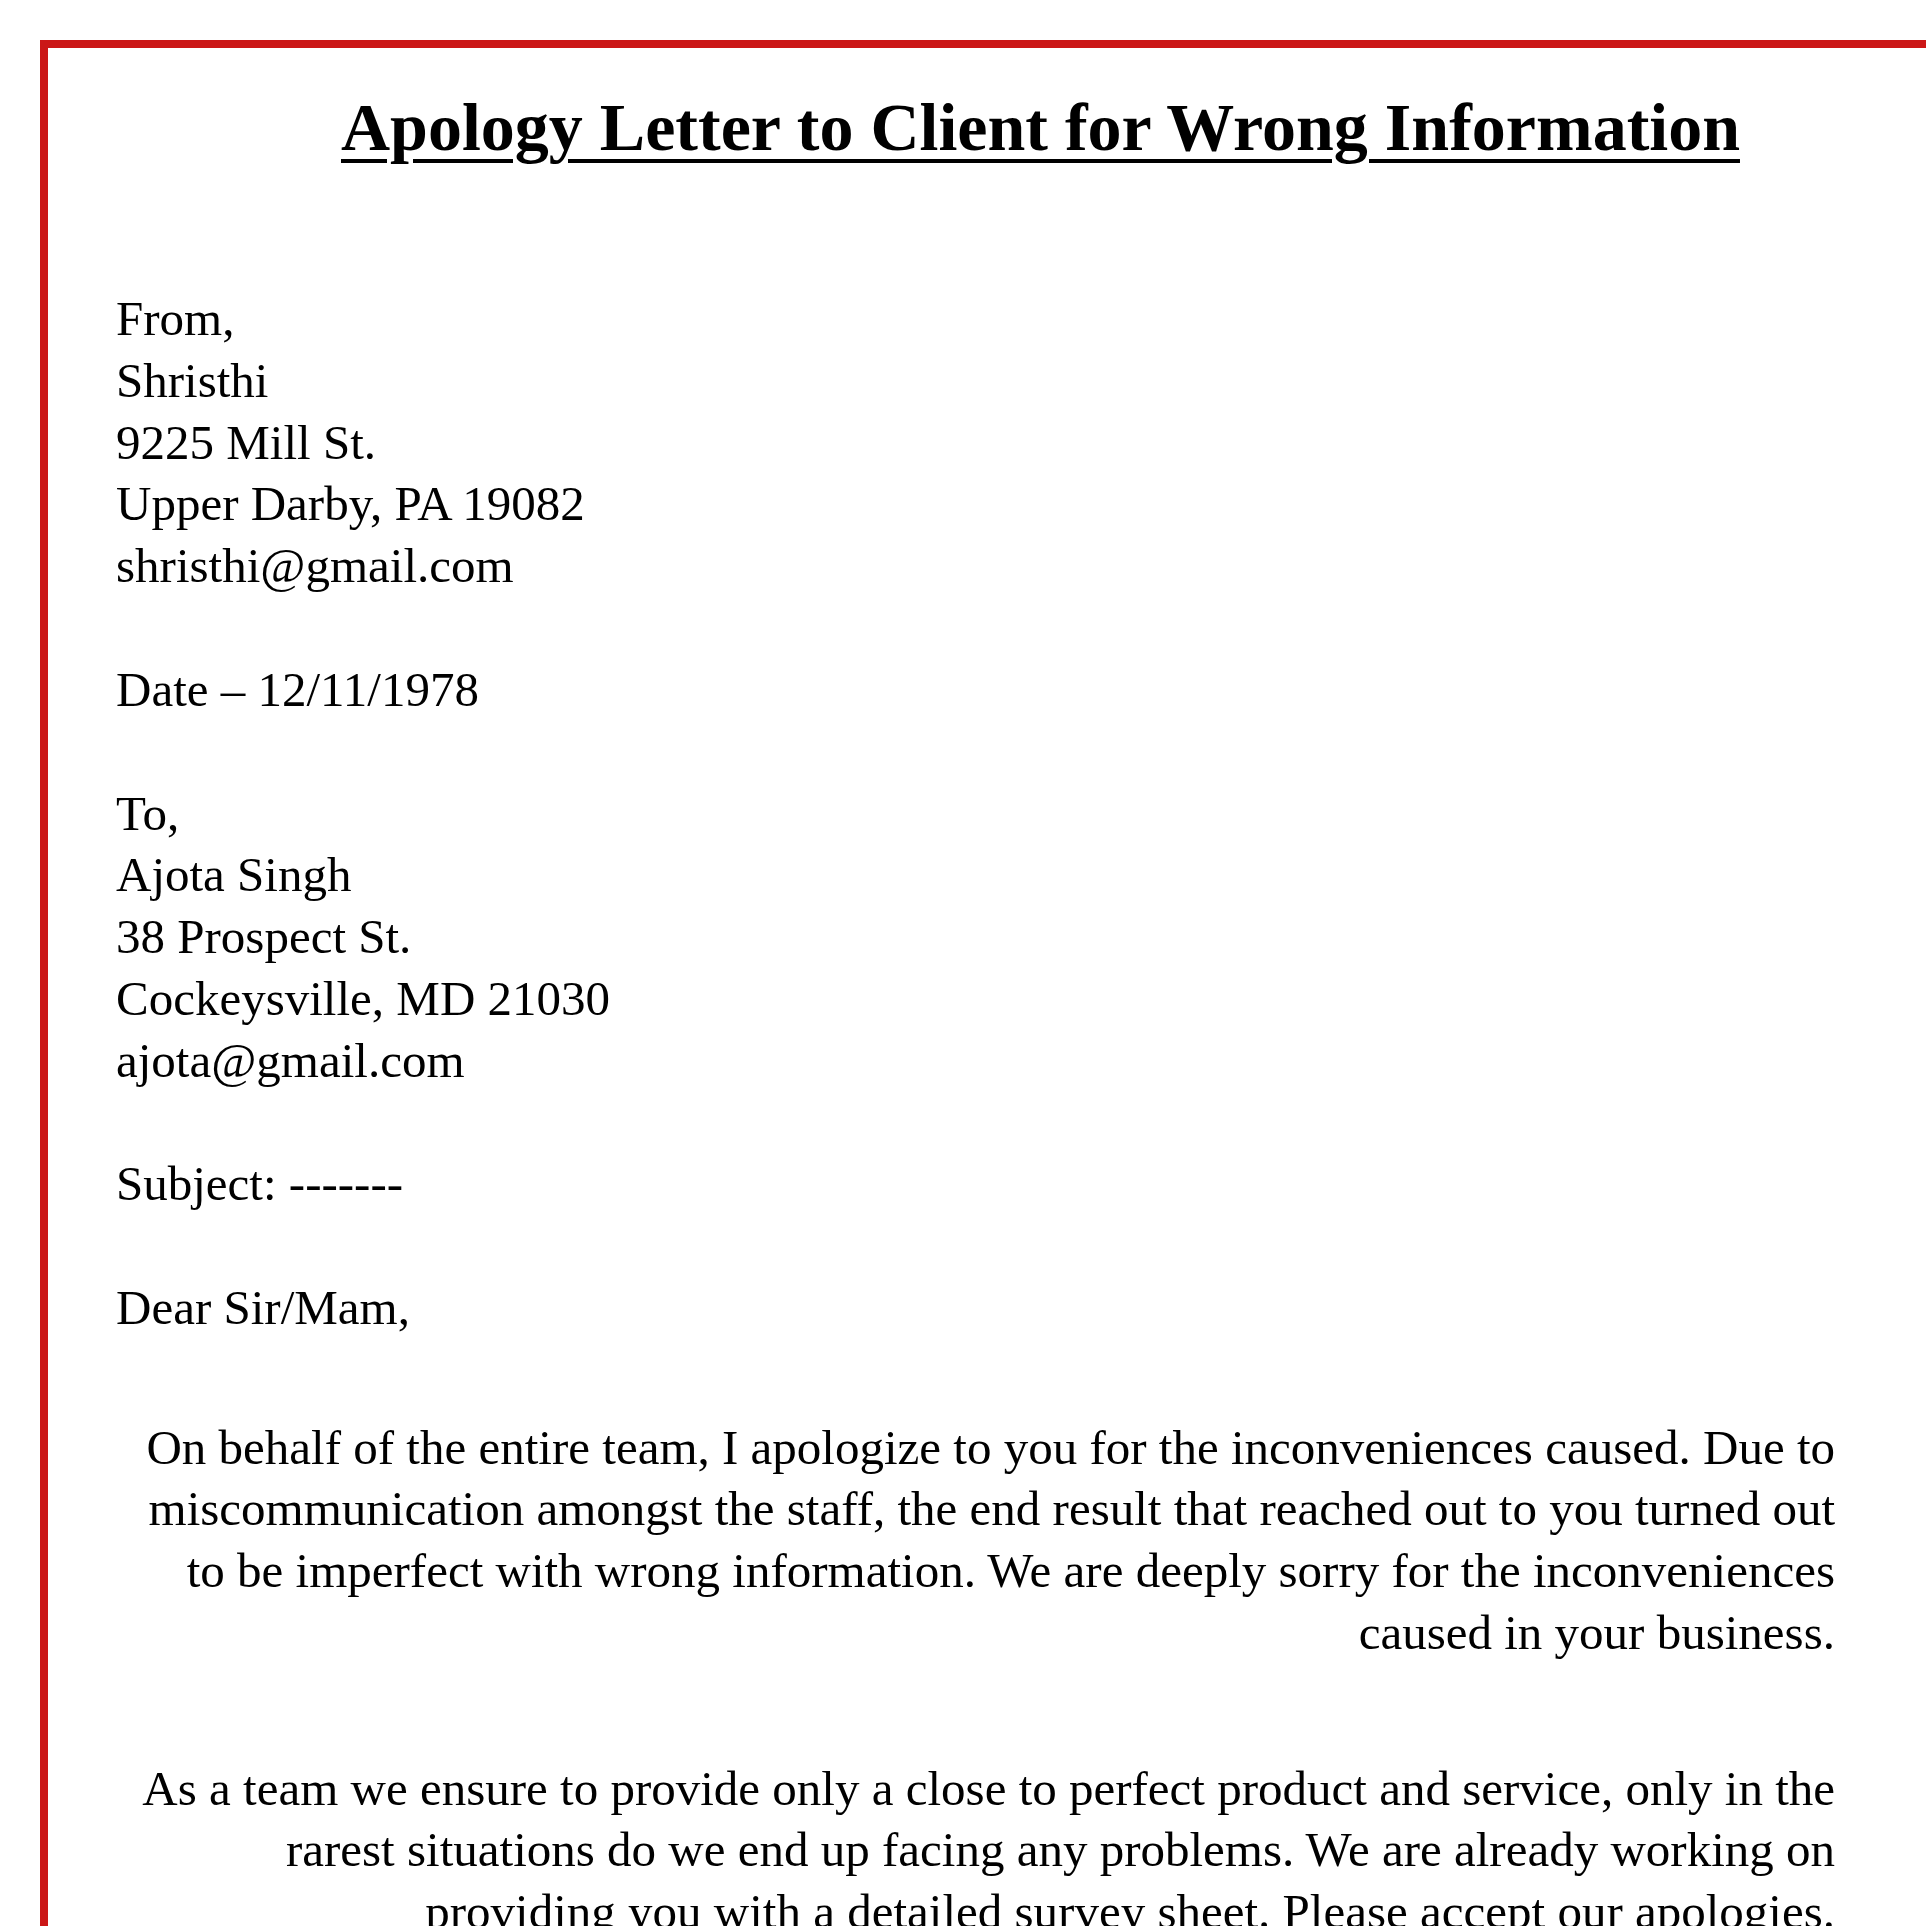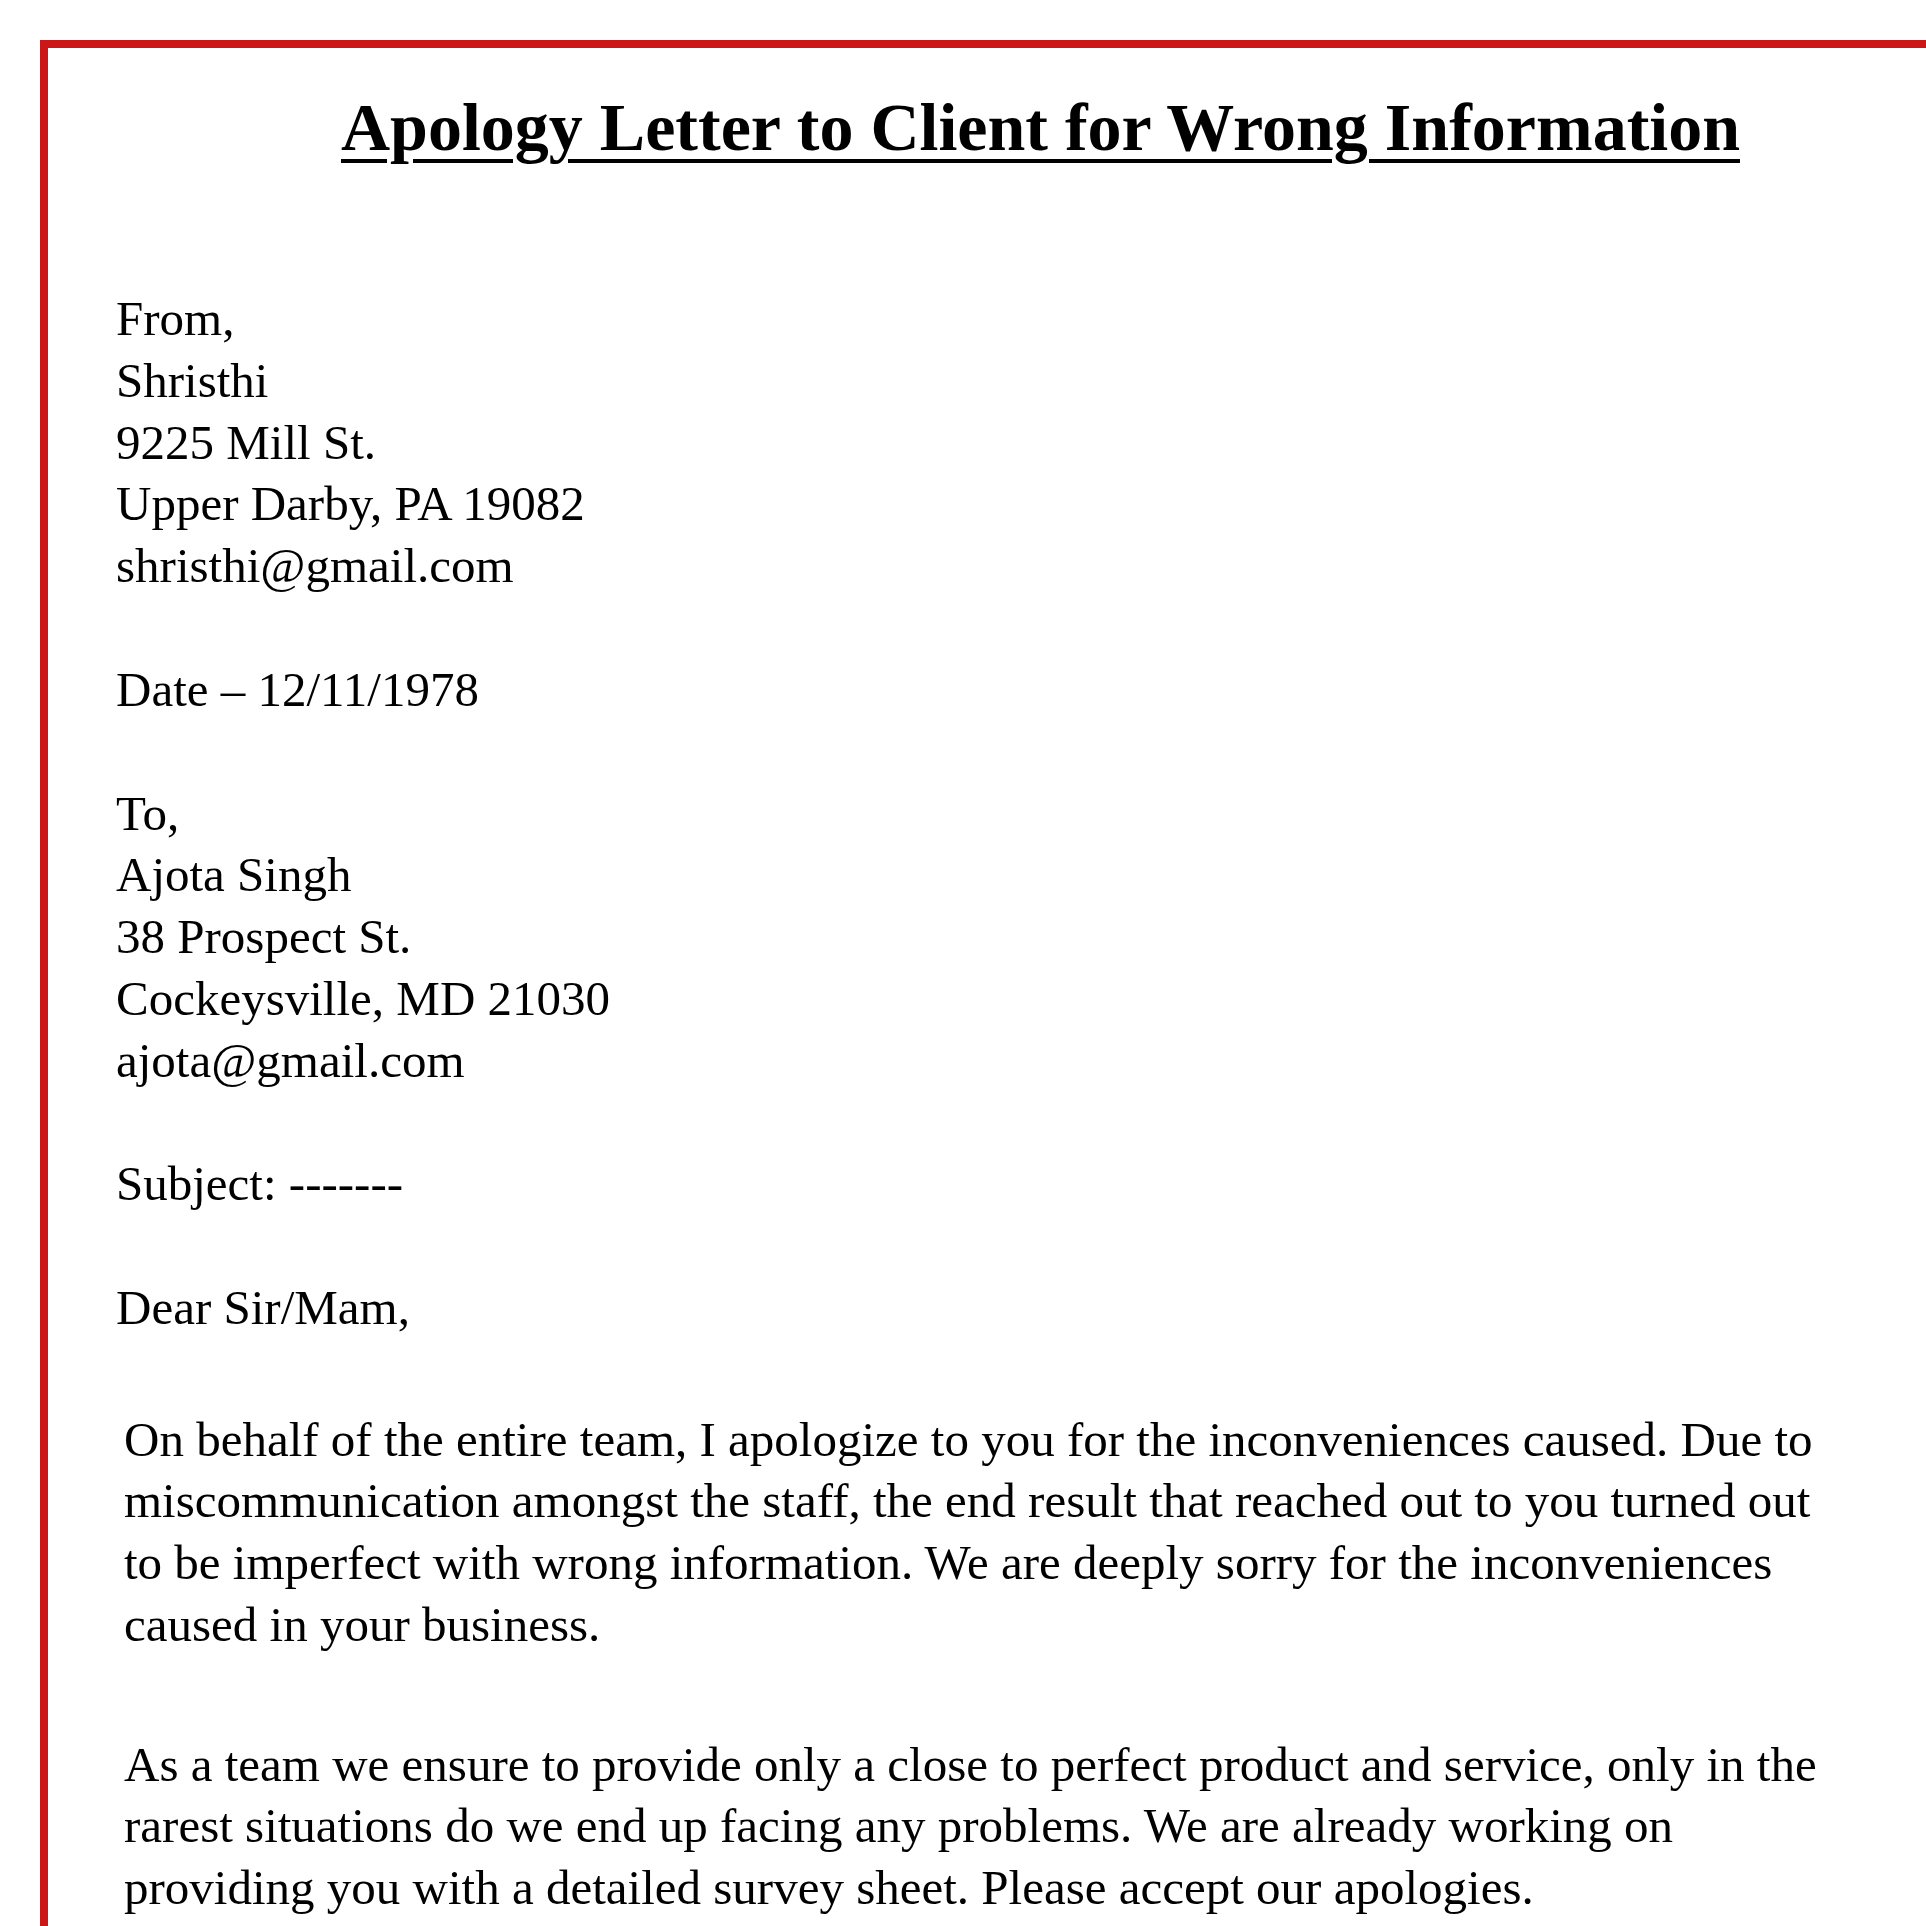--- a/index.html
+++ b/index.html
@@ -61,23 +61,23 @@
   }
   .line {
     display: block;
     white-space: pre-wrap;
   }
   .gap {
     display: block;
     height: 62px;
   }
   .para {
-    margin: 8px;
+    margin: 16px;
     max-width: 1703px;
-    text-align: left;
+    text-align: right;
   }
 </style>
 </head>
 <body>
 
 <div id="page">
 
   <div id="frame"></div>
 
   <div id="content">

